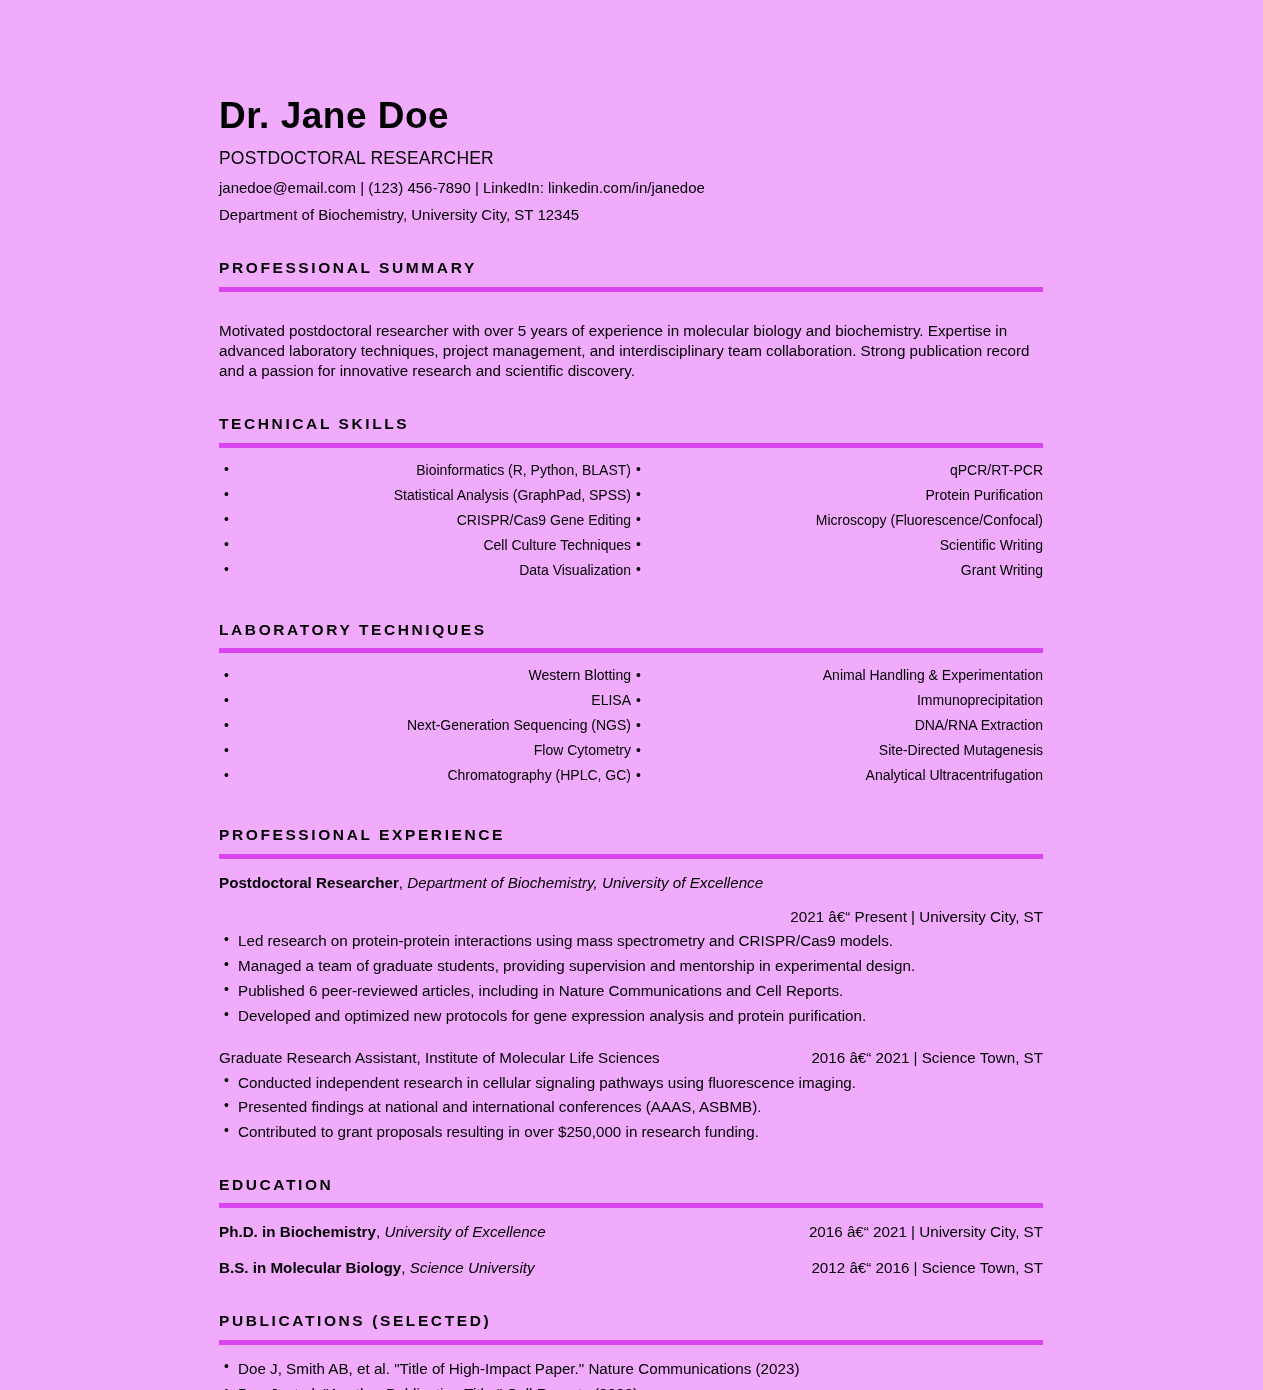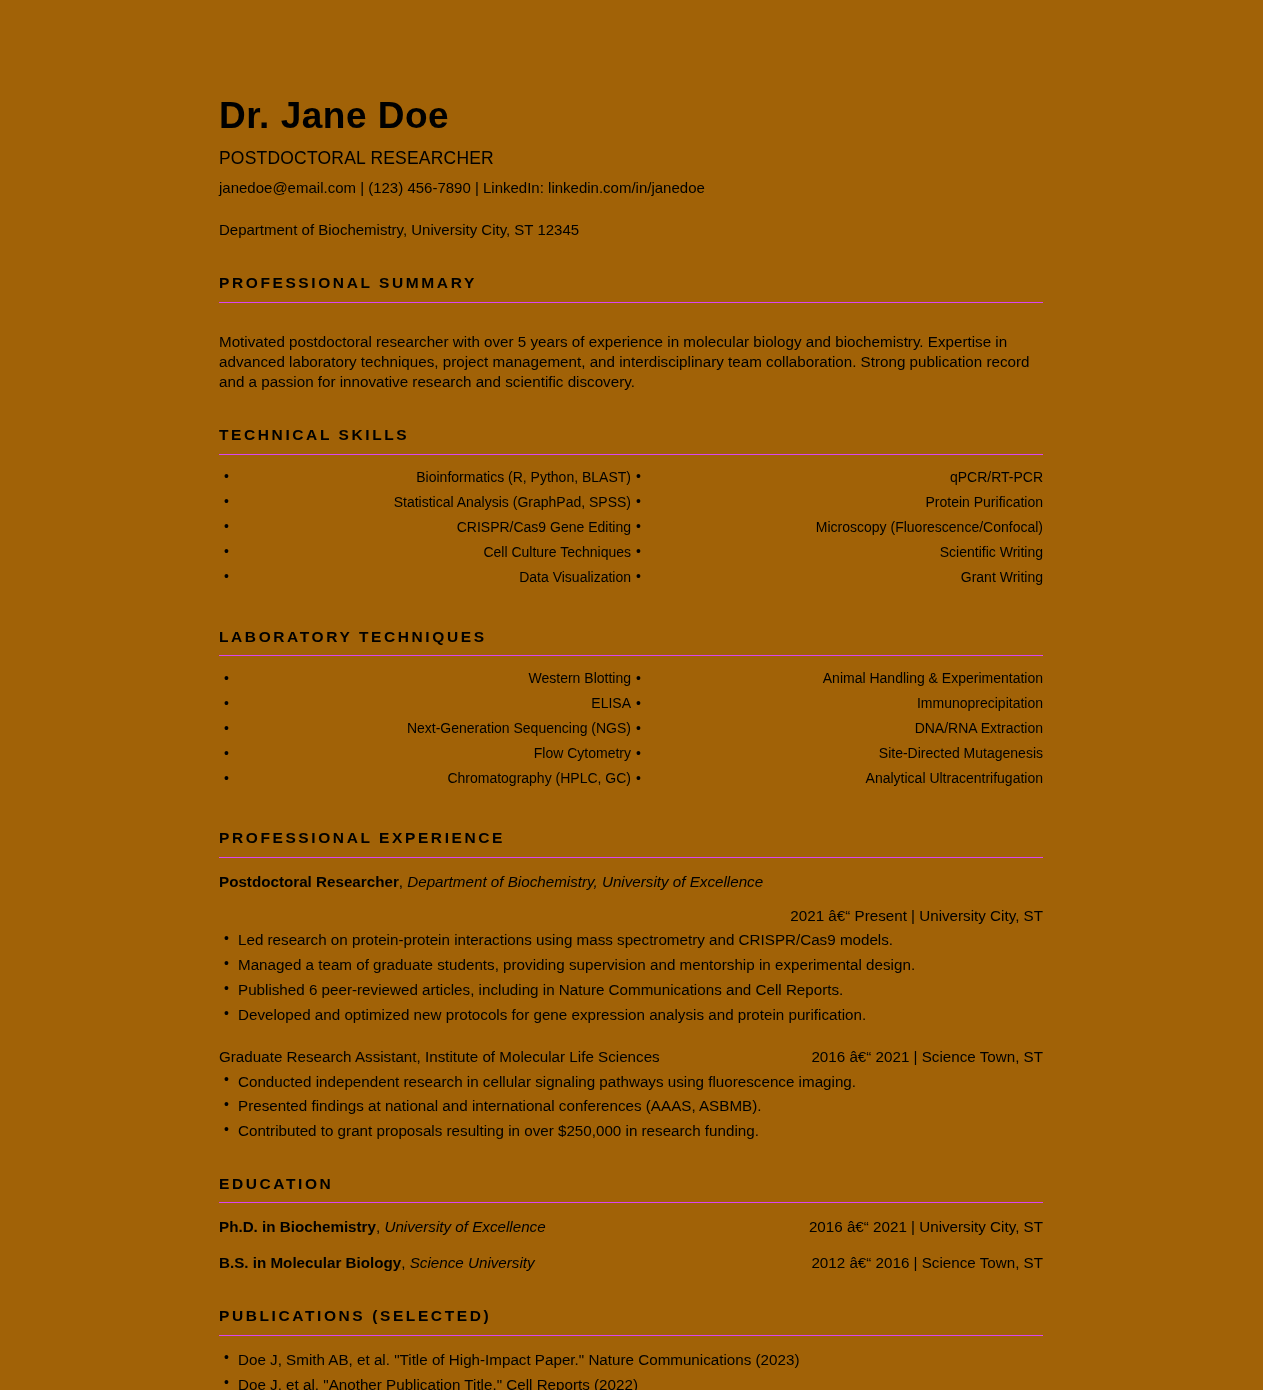--- a/index.html
+++ b/index.html
@@ -7,21 +7,21 @@
     padding: 0;
     background: #ffffff;
   }
   body {
     font-family: "Liberation Sans", sans-serif;
     color: #000000;
   }
   .page {
     width: 1263px;
     min-height: 1390px;
-    background: #a16207;
+    background: #f0abfc;
     box-sizing: border-box;
     position: relative;
   }
   .content {
     position: absolute;
     left: 219px;
     top: 0;
     width: 824px;
   }
 
@@ -40,35 +40,35 @@
     margin-top: 11px;
     line-height: 1.2;
   }
   .contact-line {
     font-size: 15px;
     margin-top: 10px;
     line-height: 1.25;
   }
   .address-line {
     font-size: 15px;
-    margin-top: 24px;
+    margin-top: 9px;
     line-height: 1.25;
   }
 
   
   .section {
     margin-top: 34px;
   }
   .section-heading {
     font-size: 15.5px;
     font-weight: bold;
     letter-spacing: 2.6px;
     line-height: 1.2;
     padding-bottom: 9px;
-    border-bottom: 1px solid #d946ef;
+    border-bottom: 5px solid #d946ef;
   }
   .section-body {
     padding-top: 14px;
   }
 
   .summary-text {
     font-size: 15.2px;
     line-height: 1.32;
     text-align: left;
   }

